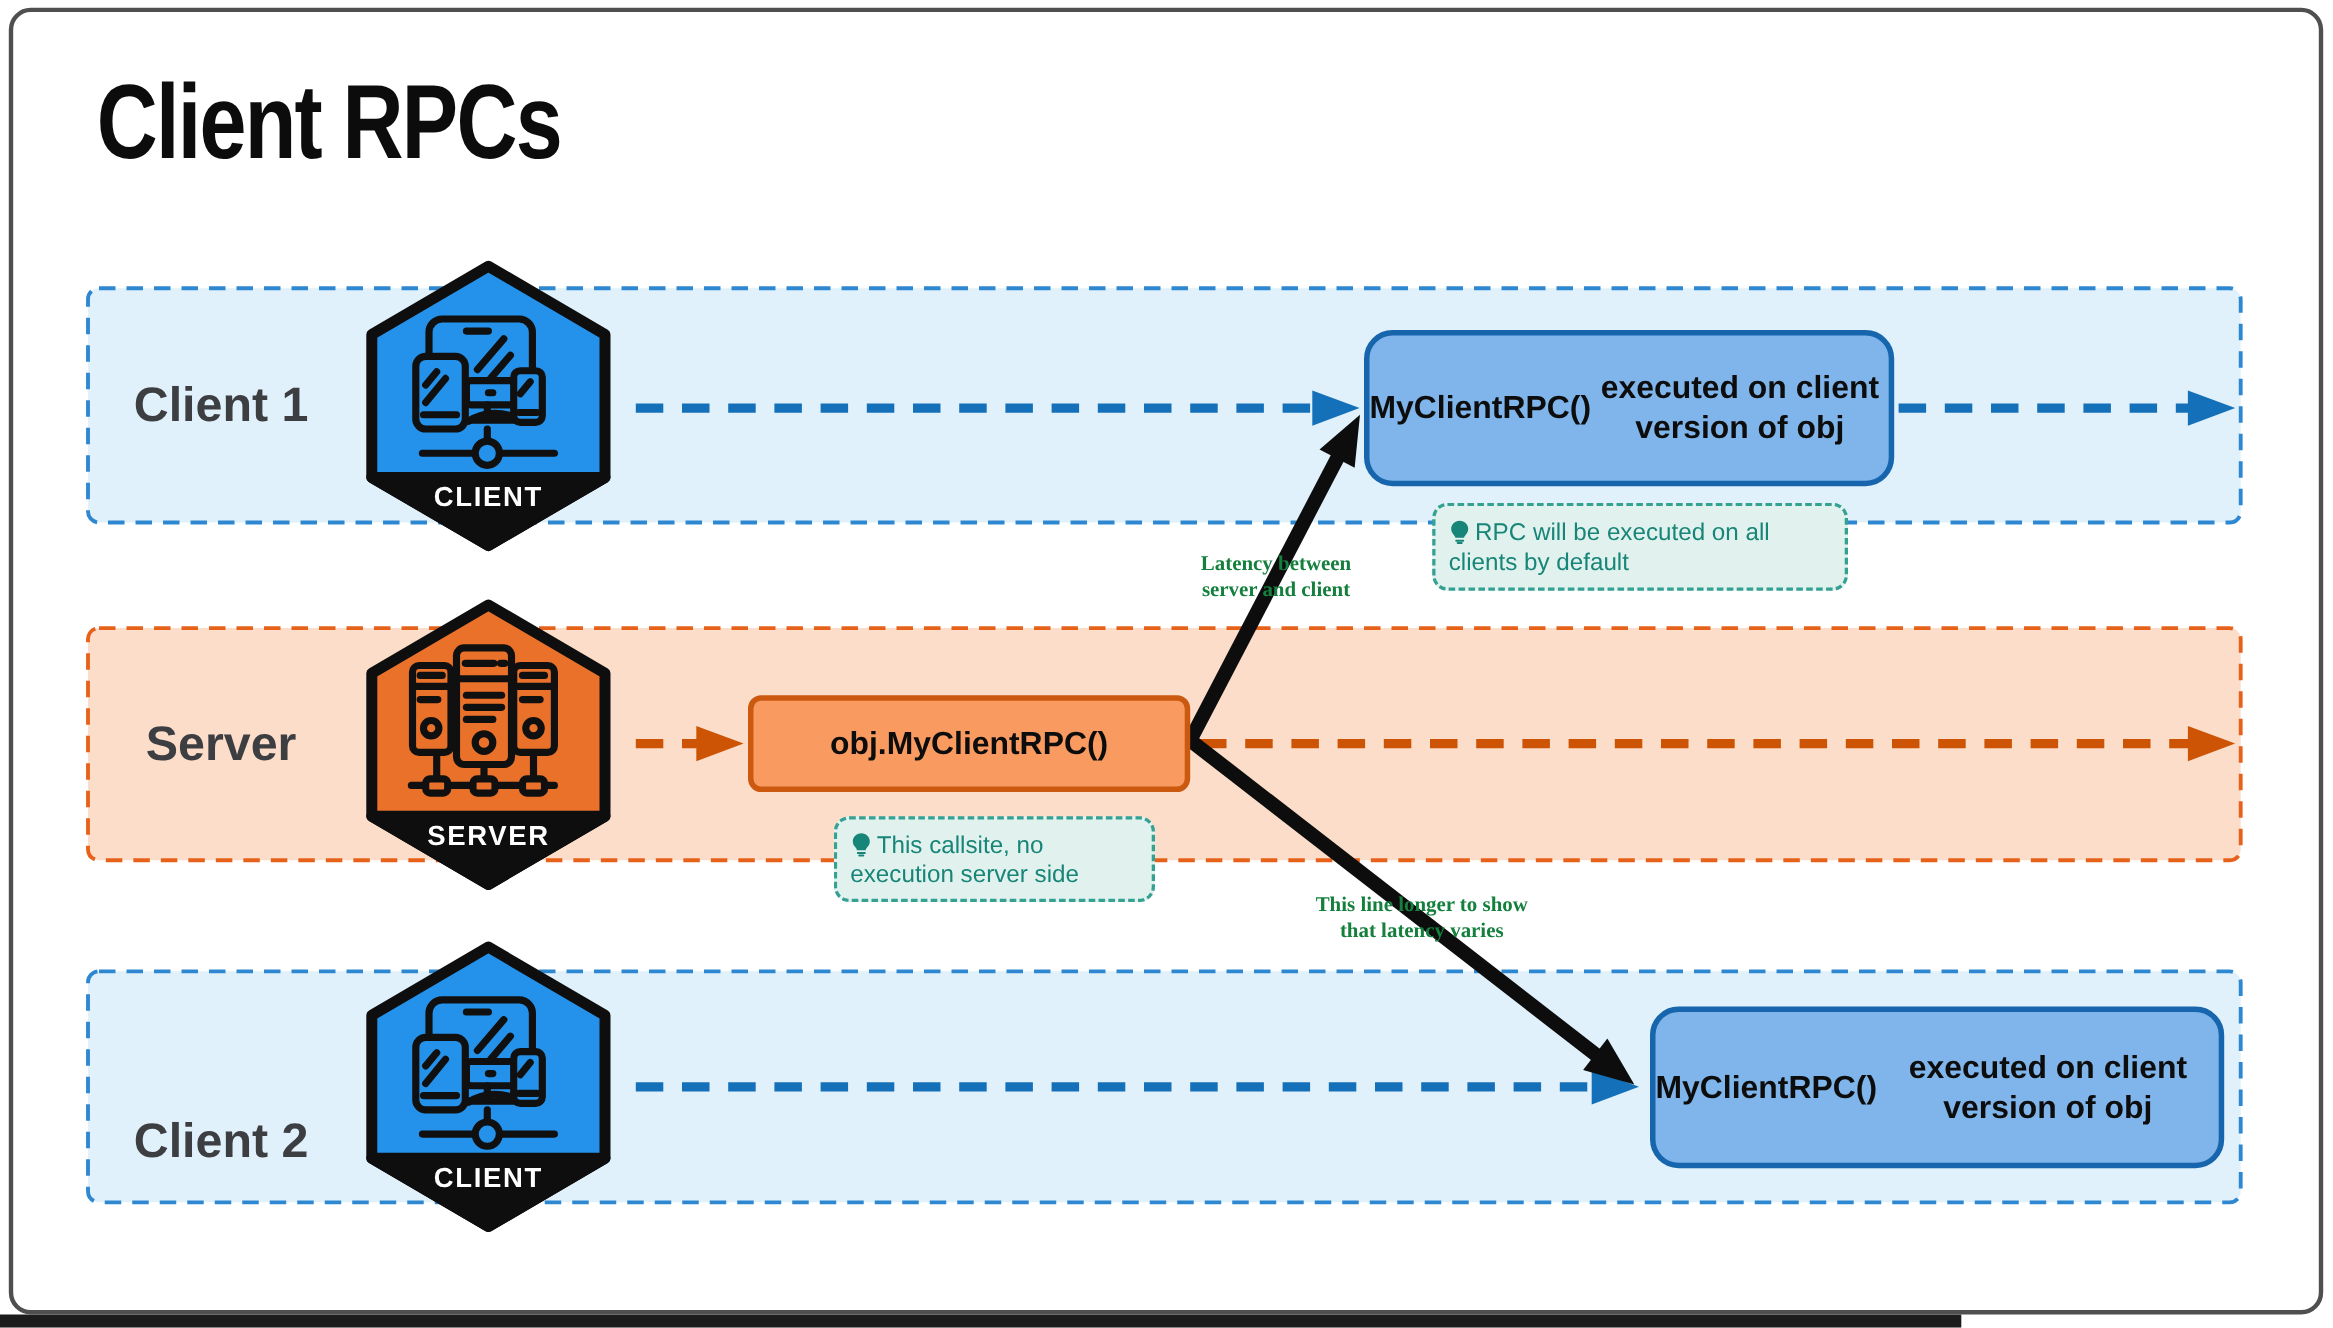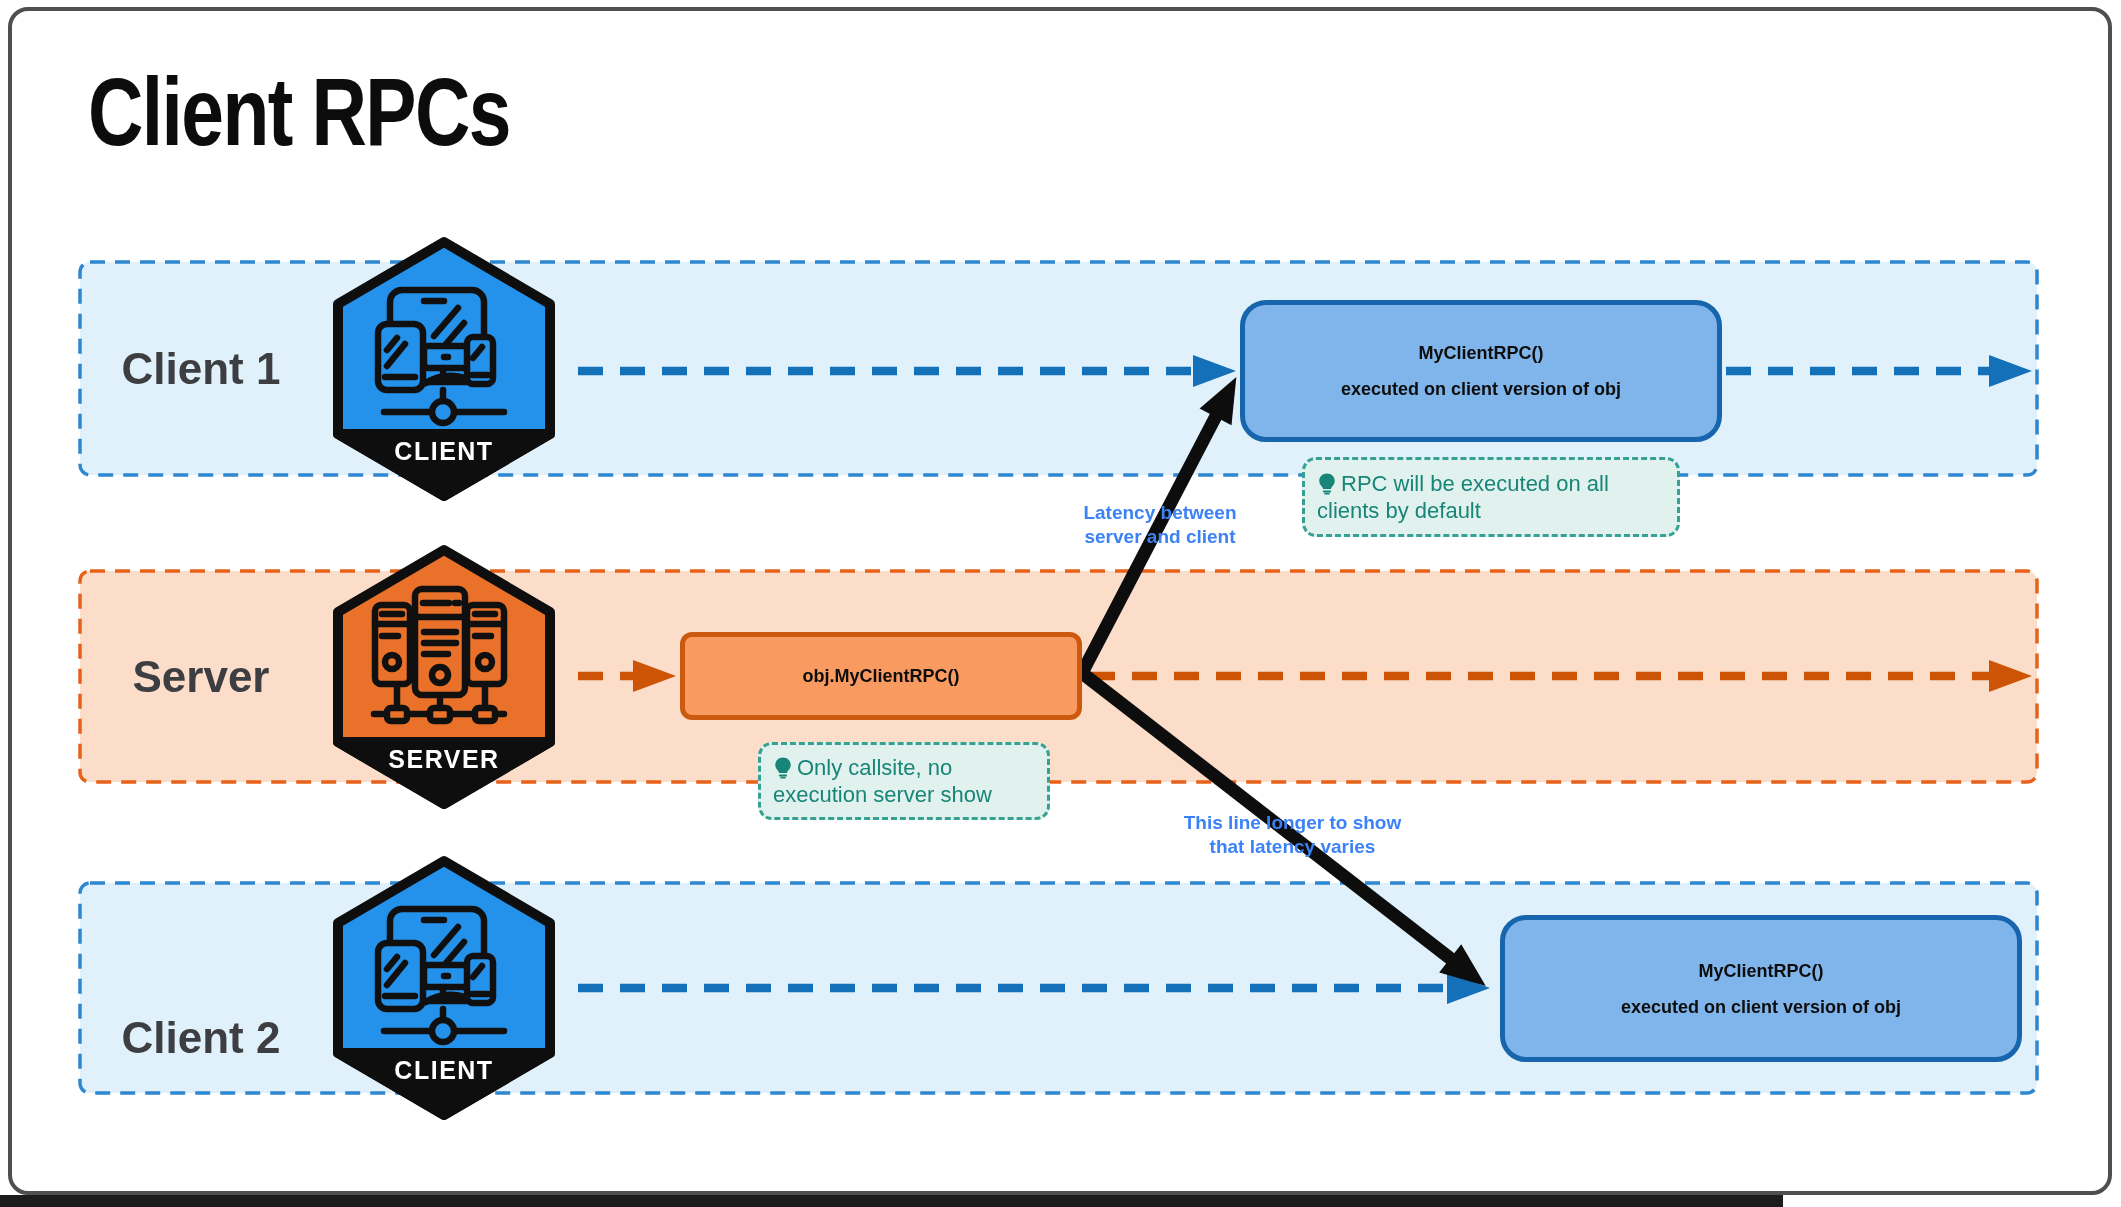--- a/index.html
+++ b/index.html
@@ -32,37 +32,37 @@
   .hex.blue .hex-body { fill:var(--client-hex,#2492ea); }
   .hex.orange .hex-body { fill:var(--server-hex,#e9712a); }
   .icon path, .icon rect, .icon circle { stroke:#101010; stroke-width:6.5; fill:none;
         stroke-linecap:round; stroke-linejoin:round; }
   .hex.blue .icon .solid { fill:var(--client-hex,#2492ea); }
   .hex.orange .icon .solid { fill:var(--server-hex,#e9712a); }
   .hex-wedge { fill:#0e0e0e; stroke:#0e0e0e; stroke-width:10; stroke-linejoin:round; }
   .hex-label { fill:#ffffff; font-family:"Liberation Sans",sans-serif; font-size:25px;
                font-weight:700; letter-spacing:1.5px; text-anchor:middle; }
 
-  .rpc-box { position:absolute; box-sizing:border-box; display:flex; flex-direction:column;
+  .rpc-box { position:absolute; box-sizing:border-box; display:flex; flex-direction:row;
              align-items:center; justify-content:center; text-align:center; font-weight:700;
-             color:#0d0d0d; font-size:18px; line-height:36px; border-radius:26px; border:5px solid; }
+             color:#0d0d0d; font-size:29px; line-height:36px; border-radius:26px; border:5px solid; }
   .rpc-blue { background:var(--client-box-bg,#7fb5ea); border-color:var(--client-box-border,#1766ad); }
   .rpc-orange { background:var(--server-box-bg,#f99b61); border-color:var(--server-box-border,#cb5a10);
                 border-radius:12px; }
 
   .note { position:absolute; box-sizing:border-box; background:var(--note-bg,#e1f2ee);
           border:3px dashed var(--note-border,#35a193); border-radius:14px;
           color:var(--note-text,#178577); font-size:22px; line-height:27px; text-align:left;
           display:flex; align-items:center; justify-content:center; padding:6px 12px; }
   .bulb { width:20px; height:23px; vertical-align:-4px; margin-right:4px; }
   .bulb .body { fill:var(--note-text,#178577); }
   .bulb .base { stroke:var(--note-text,#178577); stroke-width:2; fill:none; stroke-linecap:round; }
 
-  .arrow-label { position:absolute; font-size:19px; font-weight:700; color:#3b82f6;
-                 line-height:24px; text-align:center; white-space:pre-line; }
+  .arrow-label { position:absolute; font-size:19px; font-weight:700; color:#15803d;
+                 line-height:24px; text-align:center; white-space:pre-line;font-family:Liberation Serif, serif; }
 </style>
 </head>
 <body>
 
 <div class="stage">
   <div class="bottom-bar"></div>
   <div class="card"></div>
 
   <h1 class="title">Client RPCs</h1>
 
@@ -205,21 +205,21 @@
       </svg><span>RPC will be executed on all clients by default</span>
     </span>
   </div>
 
   <div class="note" style="left:758px;top:742px;width:292px;height:78px">
     <span>
       <svg class="bulb" viewBox="0 0 22 24">
         <path class="body" d="M11 1 C6 1 2.5 4.7 2.5 9.2 c0 2.6 1.2 4.2 2.4 5.6 c0.9 1 1.6 2 1.8 3.2 h8.6 c0.2 -1.2 0.9 -2.2 1.8 -3.2 c1.2 -1.4 2.4 -3 2.4 -5.6 C19.5 4.7 16 1 11 1 z"></path>
         <path class="base" d="M7.5 20.8 h7"></path>
           <path class="base" d="M9 23.2 h4"></path>
-      </svg><span>Only callsite, no execution server show</span>
+      </svg><span>This callsite, no execution server side</span>
     </span>
   </div>
 
   <div class="arrow-label" style="left:1010px;top:501px;width:300px">Latency between
 server and client</div>
   <div class="arrow-label" style="left:1110px;top:811px;width:365px">This line longer to show
 that latency varies</div>
 </div>
 
 </body></html>

